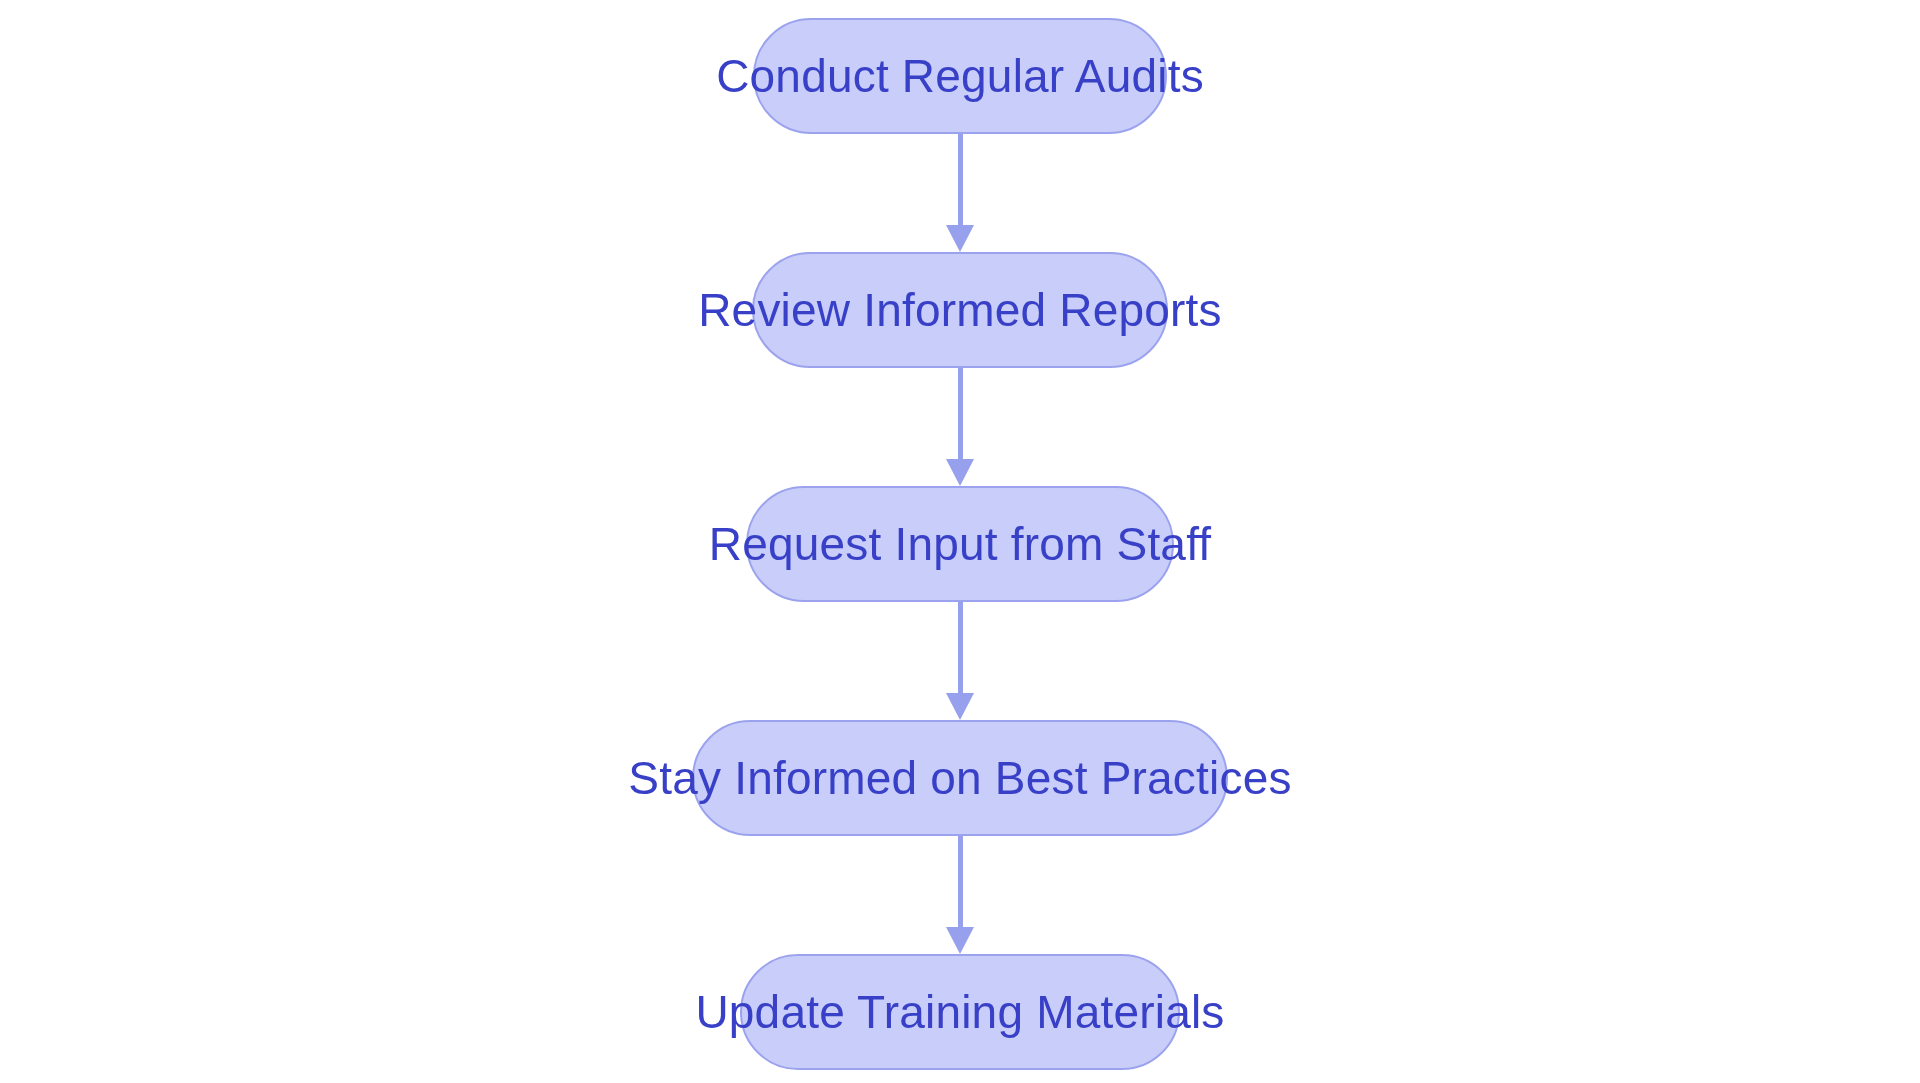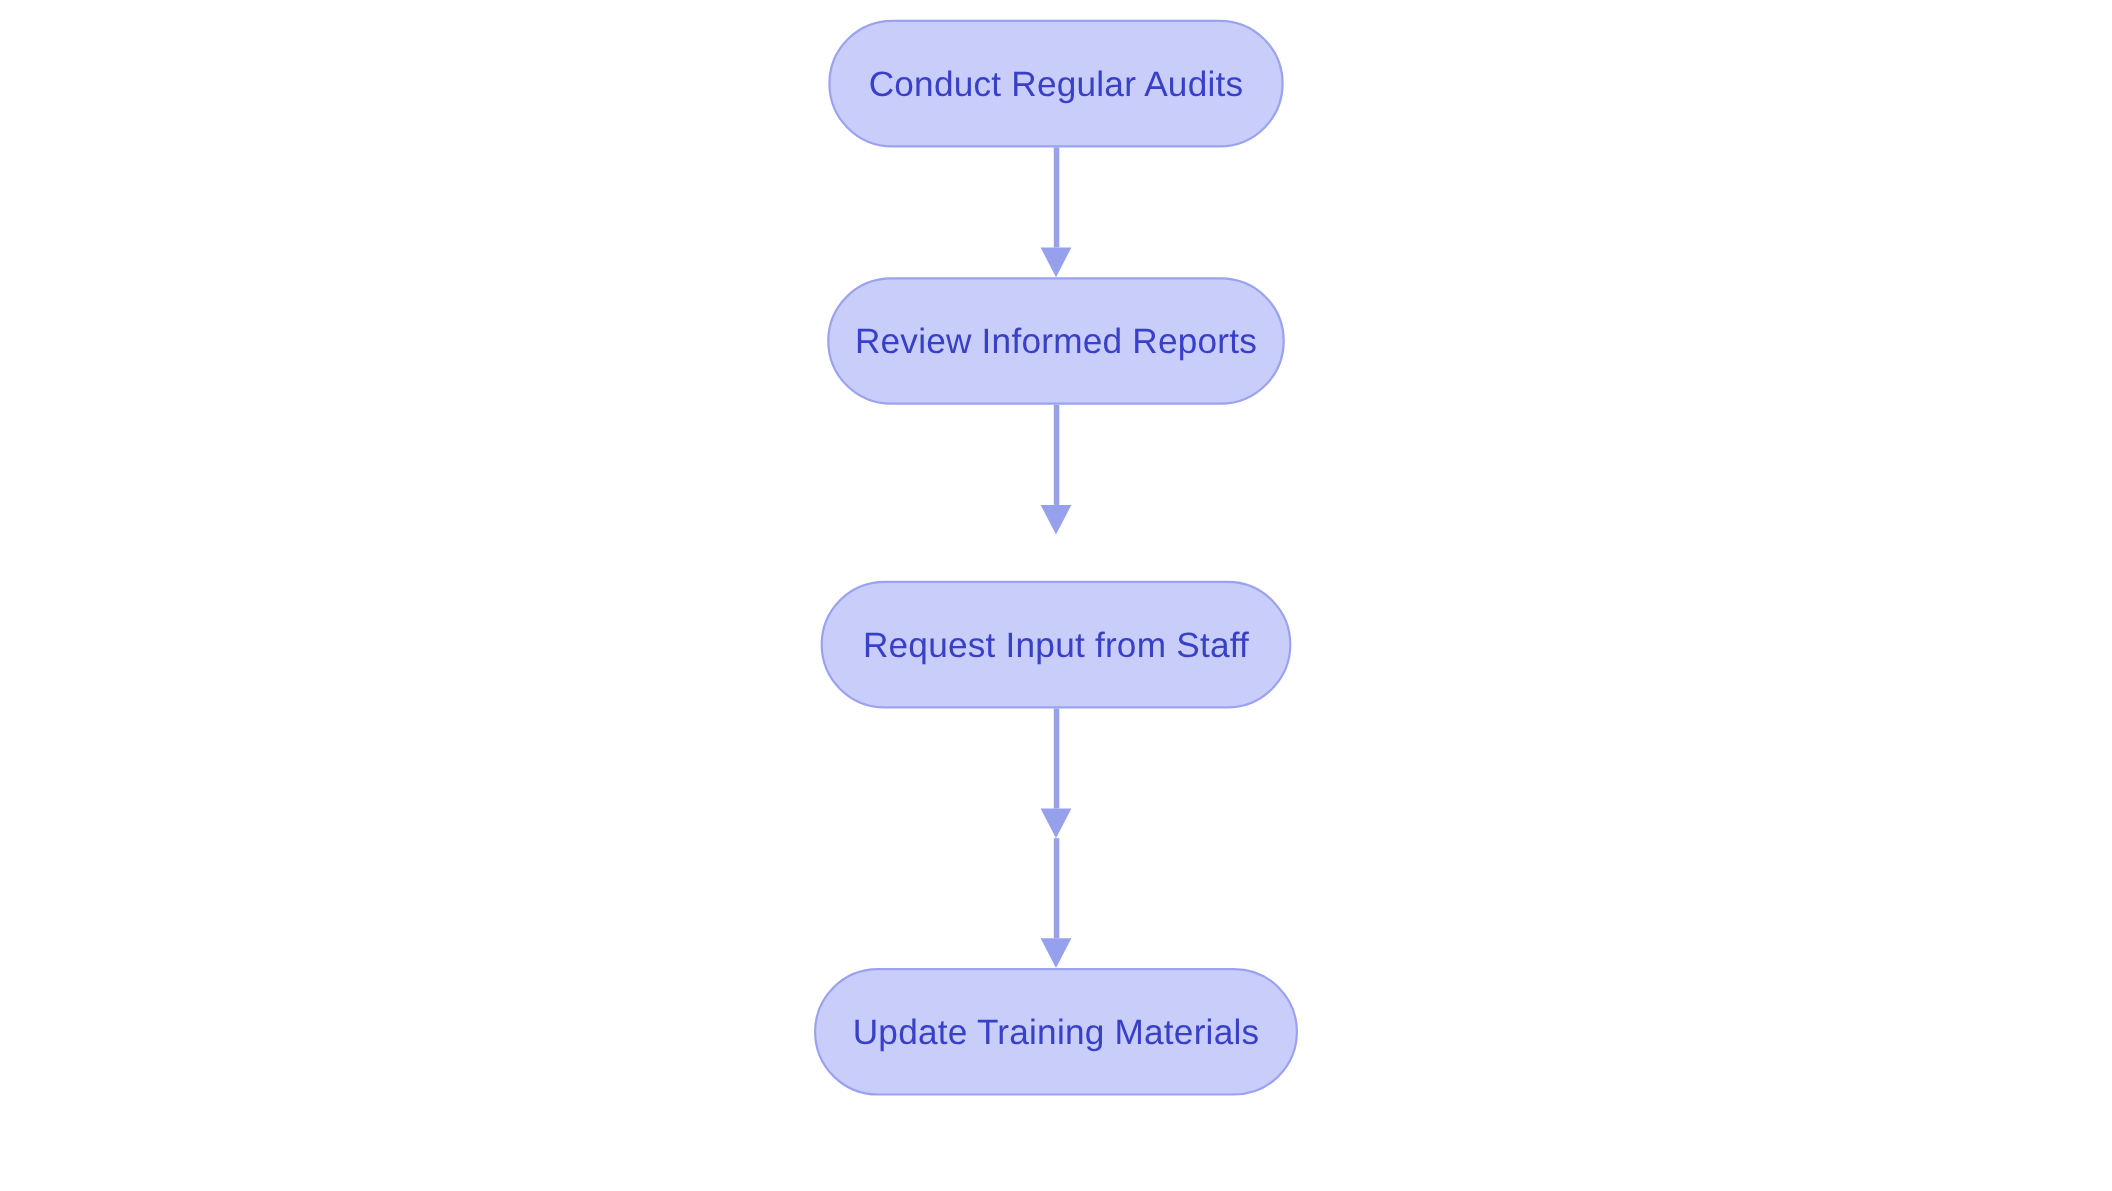--- a/index.html
+++ b/index.html
@@ -29,21 +29,21 @@
     background: #c9cdf9;
     border: 2px solid #9ba3ef;
     box-sizing: border-box;
     display: flex;
     align-items: center;
     justify-content: center;
     flex: 0 0 auto;
   }
   .flow-node .node-label {
     color: #3840c7;
-    font-size: 32px;
+    font-size: 46px;
     letter-spacing: 0.2px;
     white-space: nowrap;
     line-height: 1;
   }
   .connector {
     height: 118px;
     display: flex;
     flex-direction: column;
     align-items: center;
     flex: 0 0 auto;
@@ -56,21 +56,21 @@
   .connector .head {
     width: 0;
     height: 0;
     border-left: 14px solid transparent;
     border-right: 14px solid transparent;
     border-top: 27px solid #97a0ed;
   }
   
   .w1 { width: 414px; }
   .w2 { width: 416px; }
-  .w3 { width: 428px; margin-top: 42px; }
+  .w3 { width: 428px; }
   .w4 { width: 536px; }
   .w5 { width: 440px; }
 </style>
 </head>
 <body>
 
 <div class="canvas">
 
   <div class="flow-node w1">
     <span class="node-label">Conduct Regular Audits</span>
@@ -92,20 +92,23 @@
 
   <div class="flow-node w3">
     <span class="node-label">Request Input from Staff</span>
   </div>
 
   <div class="connector">
     <div class="stem"></div>
     <div class="head"></div>
   </div>
 
+  <div class="flow-node w4">
+    <span class="node-label">Stay Informed on Best Practices</span>
+  </div>
 
   <div class="connector">
     <div class="stem"></div>
     <div class="head"></div>
   </div>
 
   <div class="flow-node w5">
     <span class="node-label">Update Training Materials</span>
   </div>
 

